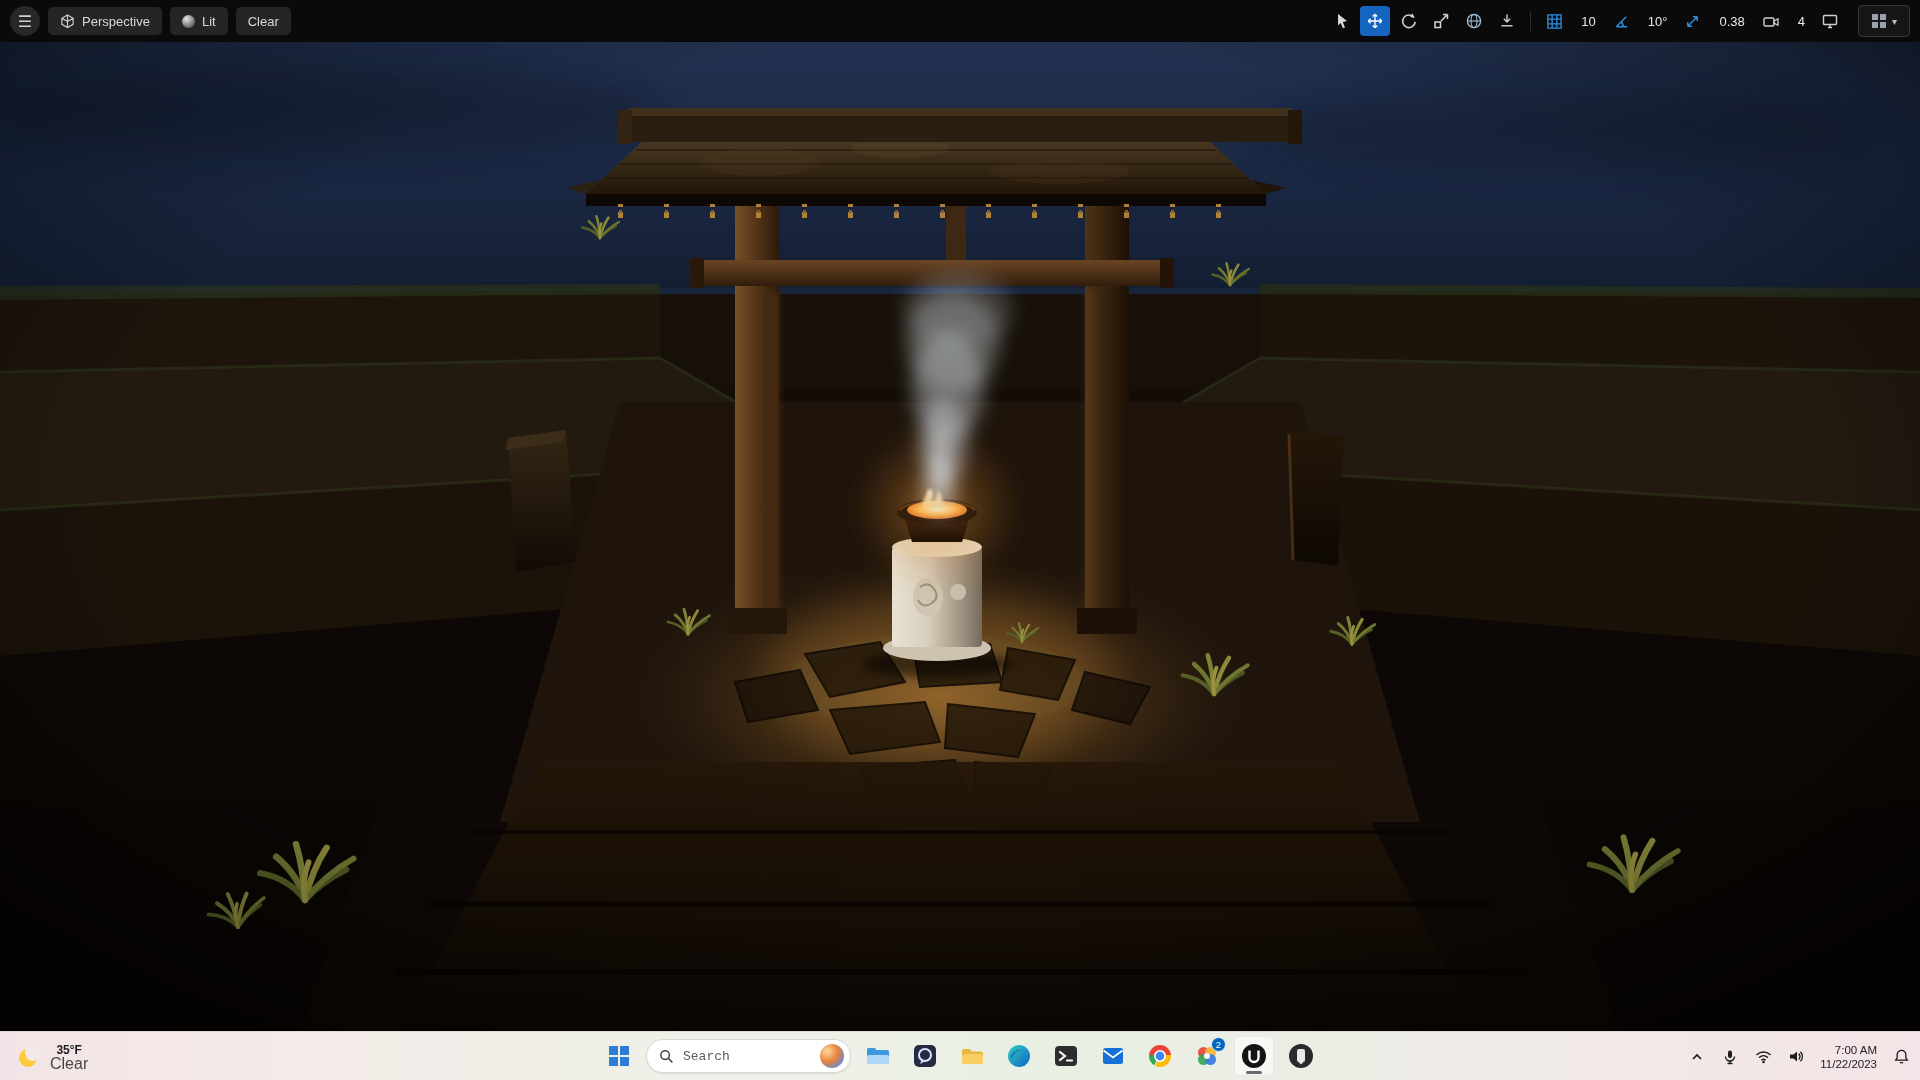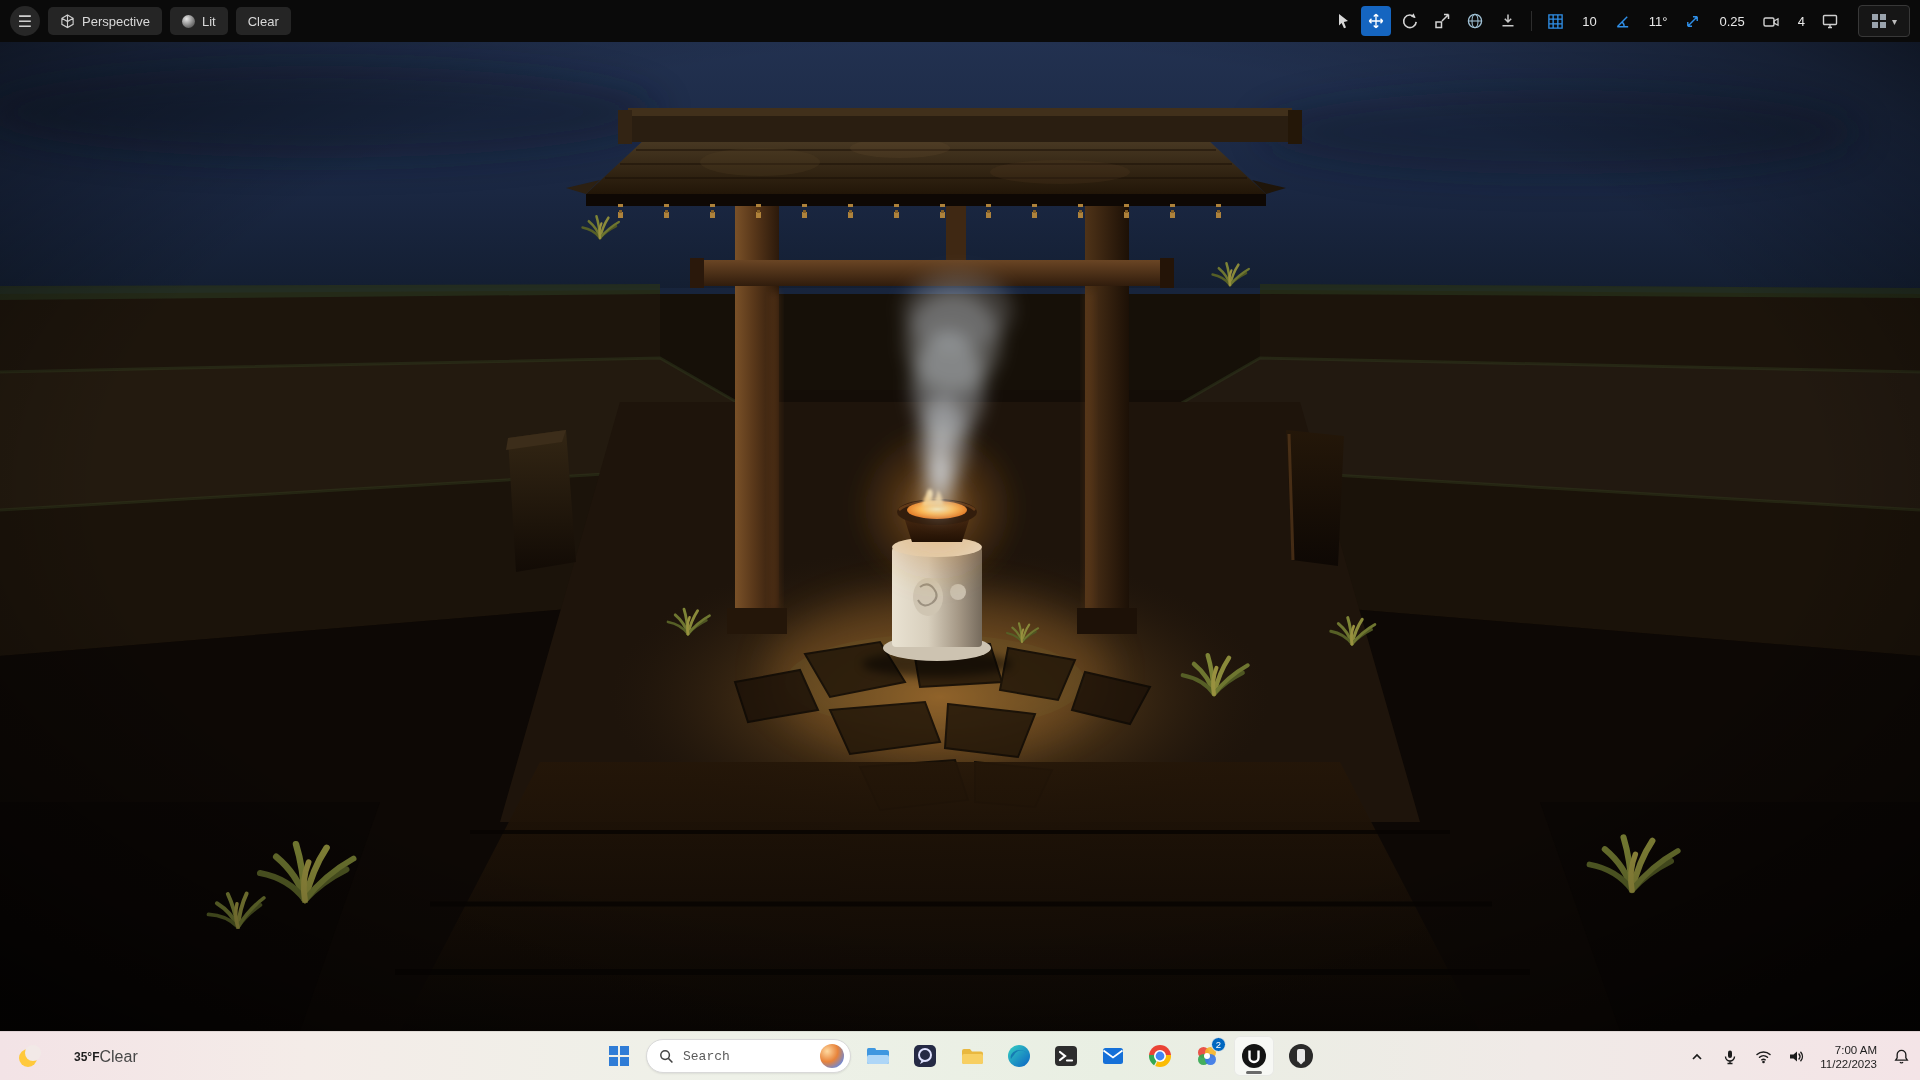--- a/index.html
+++ b/index.html
@@ -50,21 +50,21 @@
   }
 
   
   .taskbar {
     position:absolute; bottom:0; left:0; width:1920px; height:49px;
     background:linear-gradient(90deg,#f3e3e6 0%,#f4ece8 16%,#eef1e8 38%,#e9efe3 58%,#f0eae7 80%,#f4e4e7 100%);
     border-top:1px solid rgba(0,0,0,.08);
     display:flex; align-items:center; z-index:40;
   }
   .weather { position:absolute; left:8px; top:0; height:49px; display:flex; align-items:center; gap:8px; padding:0 8px; border-radius:6px; }
-  .weather-texts { display:flex; flex-direction:row; line-height:14px;margin-left:24px; }
+  .weather-texts { display:flex; flex-direction:column; line-height:14px; }
   .weather-temp { font-size:12px; color:#1d1d1d; font-weight:bold; }
   .weather-cond { font-size:16px; color:#474747; }
 
   .tb-center { position:absolute; left:50%; transform:translateX(-50%); height:49px; display:flex; align-items:center; gap:7px; }
   .app-btn { position:relative; width:40px; height:40px; border-radius:6px; display:flex; align-items:center; justify-content:center; }
   .app-btn.active { background:rgba(255,255,255,.6); box-shadow:0 0 0 1px rgba(0,0,0,.06) inset; }
   .run-indicator { position:absolute; bottom:2px; left:50%; transform:translateX(-50%);
     width:16px; height:3px; border-radius:2px; background:#6a6a6a; }
   .badge {
     position:absolute; top:1px; right:1px; min-width:15px; height:15px; border-radius:8px;
@@ -150,27 +150,27 @@
       <button class="snap">
         <svg width="17" height="17" viewBox="0 0 18 18">
           <path d="M2 6.5 h14 M2 11.5 h14 M6.5 2 v14 M11.5 2 v14 M2 2 h14 v14 h-14 z" fill="none" stroke="#2f8fe8" stroke-width="1.4"></path>
         </svg>
         <span>10</span>
       </button>
       <button class="snap">
         <svg width="17" height="17" viewBox="0 0 18 18">
           <path d="M3.5 14.5 L14 4 M3.5 14.5 H15 M10.8 14.5 A7.3 7.3 0 0 0 8.6 9.4" fill="none" stroke="#2f8fe8" stroke-width="1.5"></path>
         </svg>
-        <span>11°</span>
+        <span>10°</span>
       </button>
       <button class="snap">
         <svg width="17" height="17" viewBox="0 0 18 18">
           <path d="M4 14 L14 4 M14 4 h-4.5 M14 4 v4.5 M4 14 h4.5 M4 14 v-4.5" fill="none" stroke="#2f8fe8" stroke-width="1.5"></path>
         </svg>
-        <span>0.25</span>
+        <span>0.38</span>
       </button>
       <button class="snap">
         <svg width="18" height="18" viewBox="0 0 18 18">
           <rect x="2" y="6" width="10" height="8" rx="1.5" fill="none" stroke="#d0d0d0" stroke-width="1.4"></rect>
           <path d="M12 9 L16 6.8 V13.2 L12 11 Z" fill="none" stroke="#d0d0d0" stroke-width="1.3"></path>
         </svg>
         <span>4</span>
       </button>
       <button class="ticon">
         <svg width="18" height="18" viewBox="0 0 18 18">

